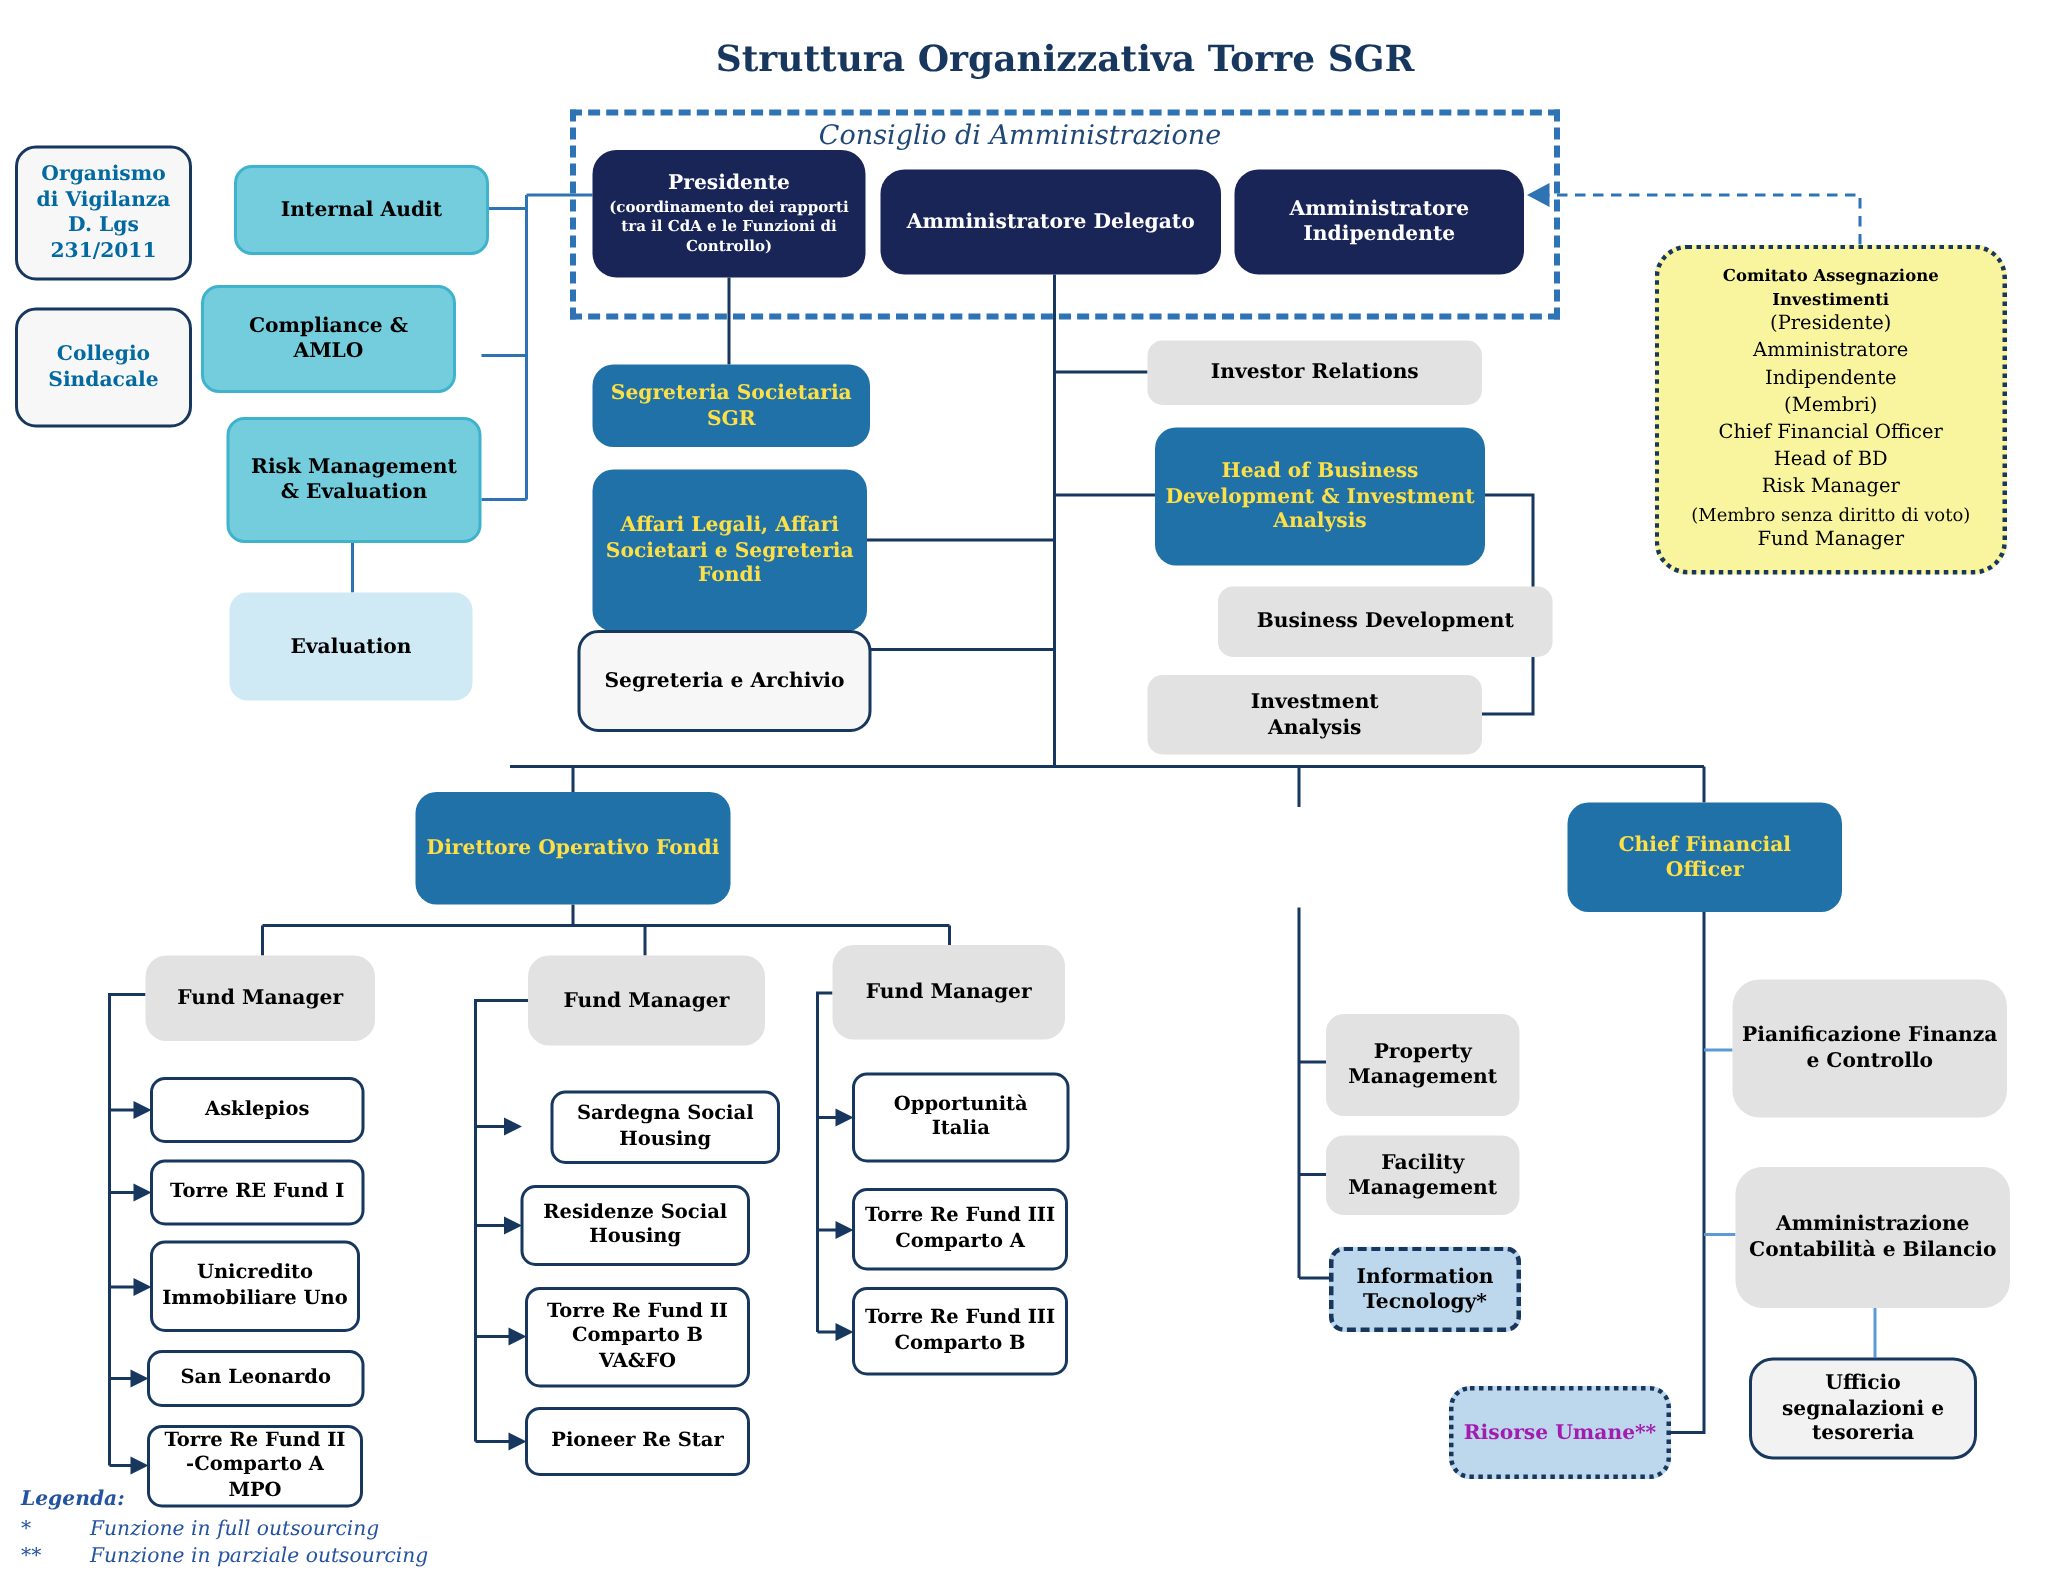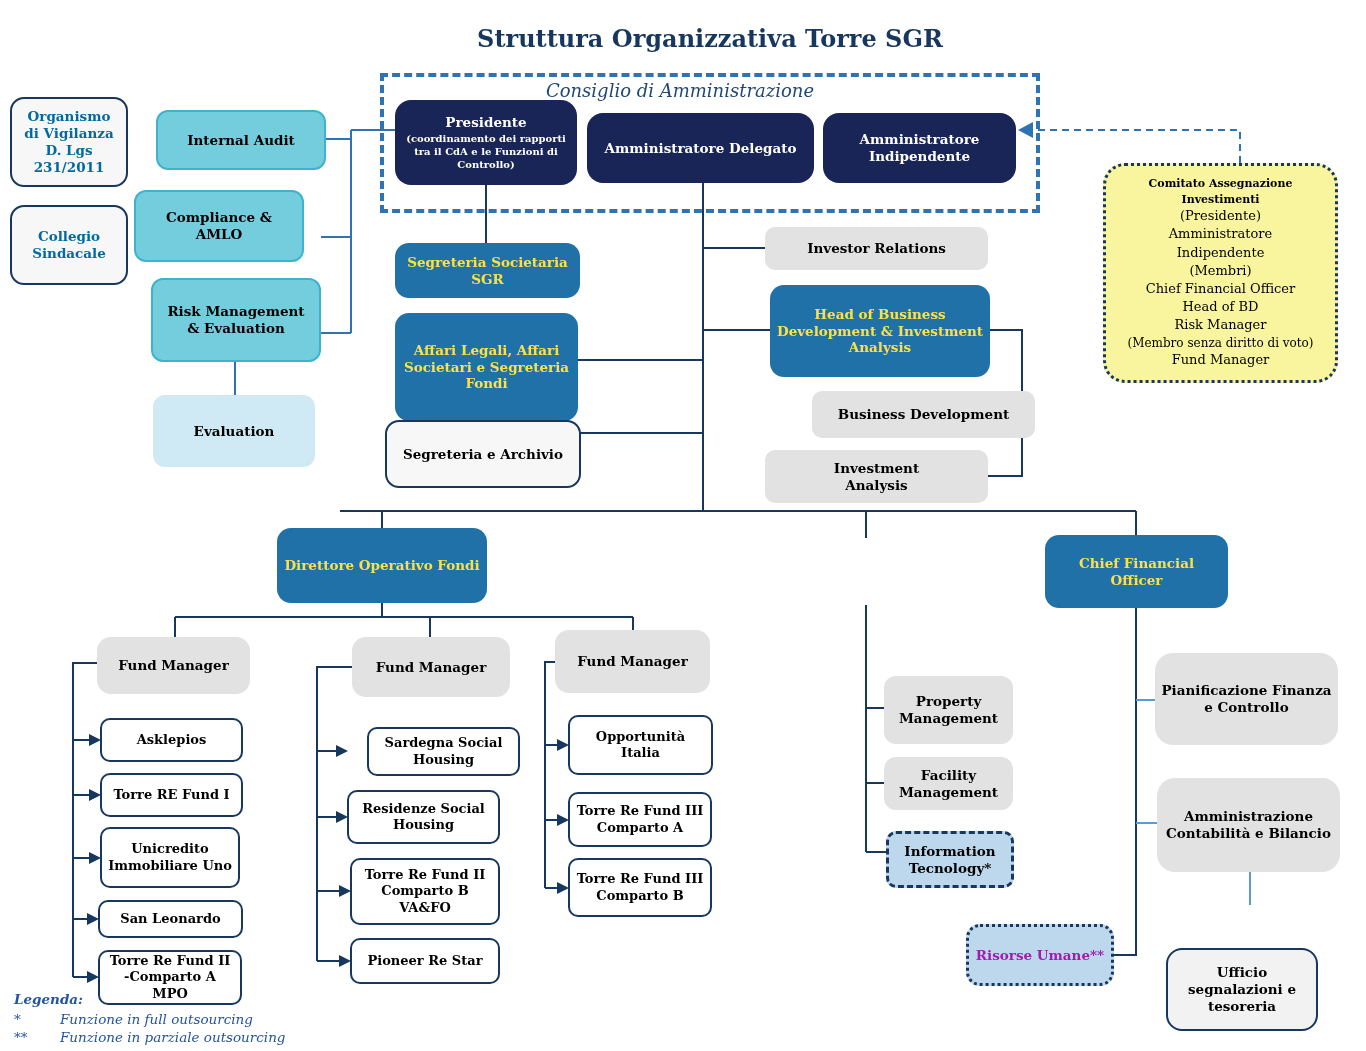--- a/index.html
+++ b/index.html
@@ -188,21 +188,21 @@
   <div class="box fundbox" style="left:568px;top:792px;width:144px;height:55px;">Torre  Re Fund III Comparto A</div>
   <div class="box fundbox" style="left:568px;top:858px;width:144px;height:59px;">Torre  Re Fund III Comparto B</div>
 
   <div class="box gray" style="left:884px;top:676px;width:129px;height:68px;border-radius:12px;">Property Management</div>
   <div class="box gray" style="left:884px;top:757px;width:129px;height:53px;border-radius:12px;">Facility Management</div>
   <div class="box lb-dashed" style="left:886px;top:831px;width:128px;height:57px;">Information Tecnology*</div>
   <div class="box lb-dotted" style="left:966px;top:924px;width:148px;height:62px;">Risorse Umane**</div>
 
   <div class="box gray-r" style="left:1155px;top:653px;width:183px;height:92px;">Pianificazione Finanza e Controllo</div>
   <div class="box gray-r" style="left:1157px;top:778px;width:183px;height:94px;">Amministrazione Contabilità e Bilancio</div>
-  <div class="box whitebox" style="left:1166px;top:948px;width:152px;height:83px;border-radius:16px;background:#f2f2f2;">Ufficio segnalazioni e tesoreria</div>
+  <div class="box whitebox" style="left:1166px;top:905px;width:152px;height:68px;border-radius:16px;background:#f2f2f2;">Ufficio segnalazioni e tesoreria</div>
 
   <div class="legend">
     <div class="lt">Legenda:</div>
     <div class="row">
       <span class="sym">*</span><span>Funzione in full outsourcing</span>
     </div>
     <div class="row">
       <span class="sym">**</span><span>Funzione in parziale outsourcing</span>
     </div>
   </div>

